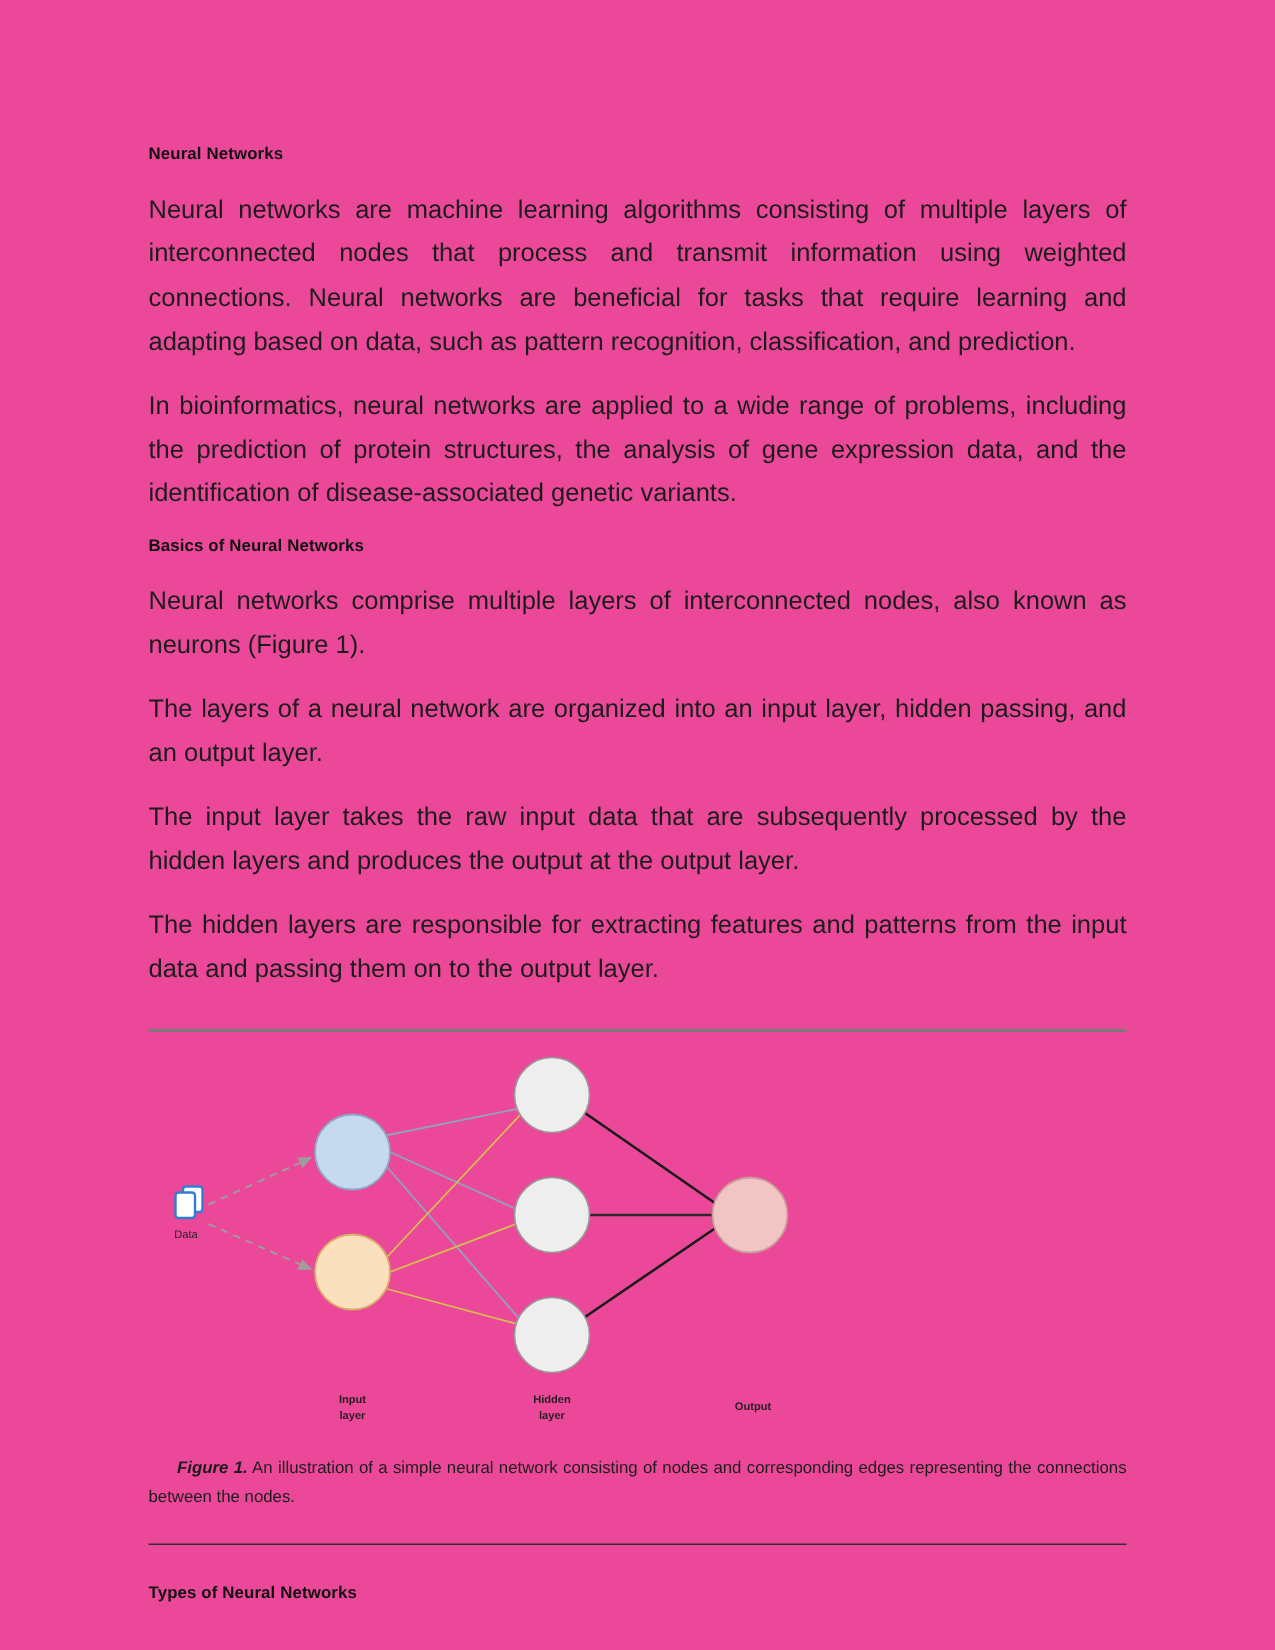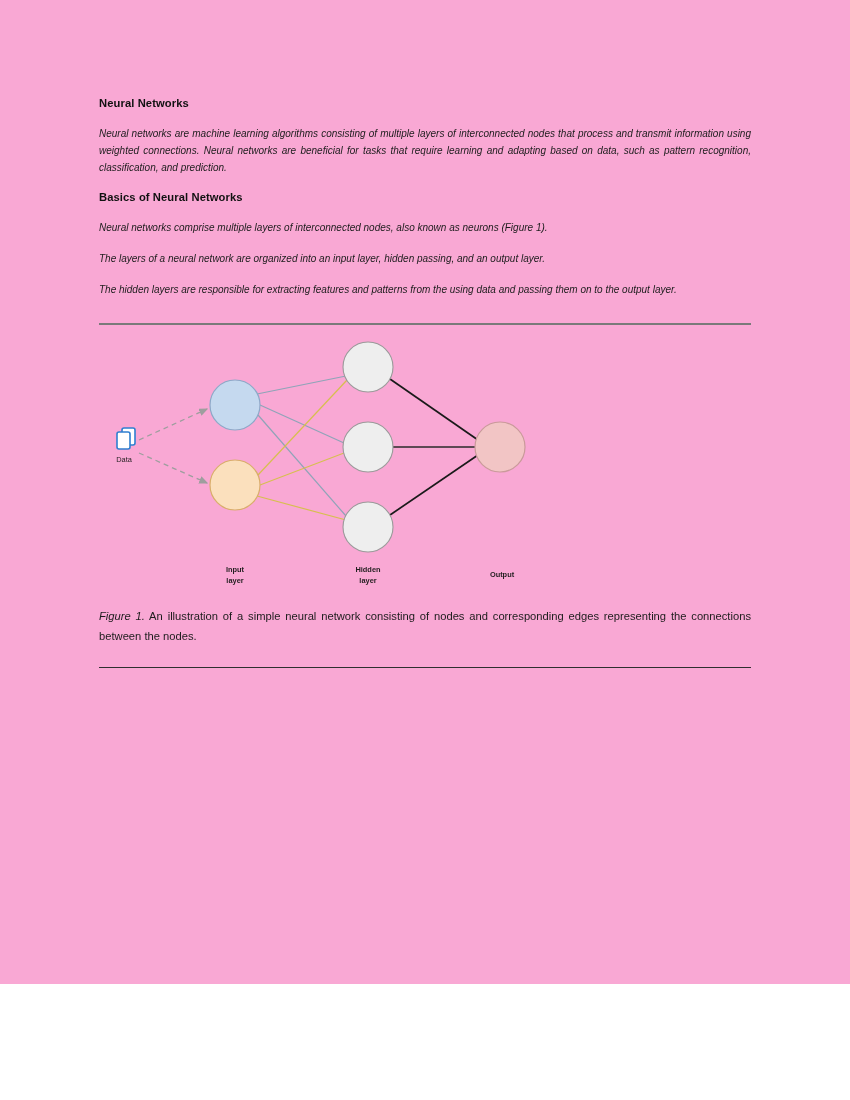--- a/index.html
+++ b/index.html
@@ -12,45 +12,44 @@
     height: 1100px;
     font-family: "Liberation Sans", sans-serif;
     color: #1a1a1a;
     position: relative;
     overflow: hidden;
   }
   .page {
     position: absolute;
     left: 0; top: 0;
     width: 850px;
-    height: 984px;
-    background: #f9a8d4;
+    height: 1100px;
+    background: #ec4899;
   }
   .content {
     position: absolute;
     left: 99px;
     top: 96px;
     width: 652px;
   }
   h2.heading {
     font-size: 11.2px;
     font-weight: bold;
     margin: 0 0 14px 0;
     letter-spacing: 0.1px;
     color: #111111;
     line-height: 1.35;
   }
   p.para {
-    font-size: 10px;
+    font-size: 17px;
     line-height: 1.72;
     margin: 0 0 13.5px 0;
     text-align: justify;
     color: #1c1c1c;
     hyphens: none;
-    font-style: italic;
   }
   .heading.spaced { margin-top: 4px; }
 
   .rule {
     width: 652px;
     height: 0;
     border-top: 2px solid #7a7a7a;
     margin: 0;
   }
   .rule.thin {
@@ -70,22 +69,23 @@
     display: block;
   }
   .caption {
     font-size: 11.2px;
     line-height: 1.72;
     text-align: justify;
     margin: 0;
     color: #1c1c1c;
   }
   .caption .figlabel {
-    font-weight: normal;
+    font-weight: bold;
     font-style: italic;
+    margin-left: 19px;
   }
   .layer-label {
     font-size: 7.4px;
     font-weight: bold;
     fill: #231f20;
     font-family: "Liberation Sans", sans-serif;
     text-anchor: middle;
   }
   .data-label {
     font-size: 7.4px;
@@ -97,31 +97,33 @@
 </head>
 <body>
 
 <div class="page">
   <div class="content">
 
     <h2 class="heading">Neural Networks</h2>
 
     <p class="para">Neural networks are machine learning algorithms consisting of multiple layers of interconnected nodes that process and transmit information using weighted connections. Neural networks are beneficial for tasks that require learning and adapting based on data, such as pattern recognition, classification, and prediction.</p>
 
+    <p class="para">In bioinformatics, neural networks are applied to a wide range of problems, including the prediction of protein structures, the analysis of gene expression data, and the identification of disease-associated genetic variants.</p>
 
     <h2 class="heading spaced">Basics of Neural Networks</h2>
 
     <p class="para">Neural networks comprise multiple layers of interconnected nodes, also known as neurons (Figure 1).</p>
 
 
 
     <p class="para">The layers of a neural network are organized into an input layer, hidden passing, and an output layer.</p>
 
-
-    <p class="para">The hidden layers are responsible for extracting features and patterns from the using data and passing them on to the output layer.</p>
+    <p class="para">The input layer takes the raw input data that are subsequently processed by the hidden layers and produces the output at the output layer.</p>
+
+    <p class="para">The hidden layers are responsible for extracting features and patterns from the input data and passing them on to the output layer.</p>
 
     <div style="height:12px"></div>
 
     <div class="rule"></div>
 
     <div class="figure-block">
       <div class="figure-canvas">
         <svg width="652" height="282" viewBox="0 0 652 282" xmlns="http://www.w3.org/2000/svg">
           <defs>
             <marker id="arrowGray" markerWidth="7" markerHeight="7" refX="6" refY="3" orient="auto" markerUnits="strokeWidth">
@@ -187,15 +189,16 @@
 
       <p class="caption"><span class="figlabel">Figure 1.</span><span> An illustration of a simple neural network consisting of nodes and corresponding edges representing the connections between the nodes.</span></p>
     </div>
 
     <div style="height:21px"></div>
 
     <div class="rule thin"></div>
 
     <div style="height:25px"></div>
 
+    <h2 class="heading">Types of Neural Networks</h2>
 
   </div>
 </div>
 
 </body></html>

